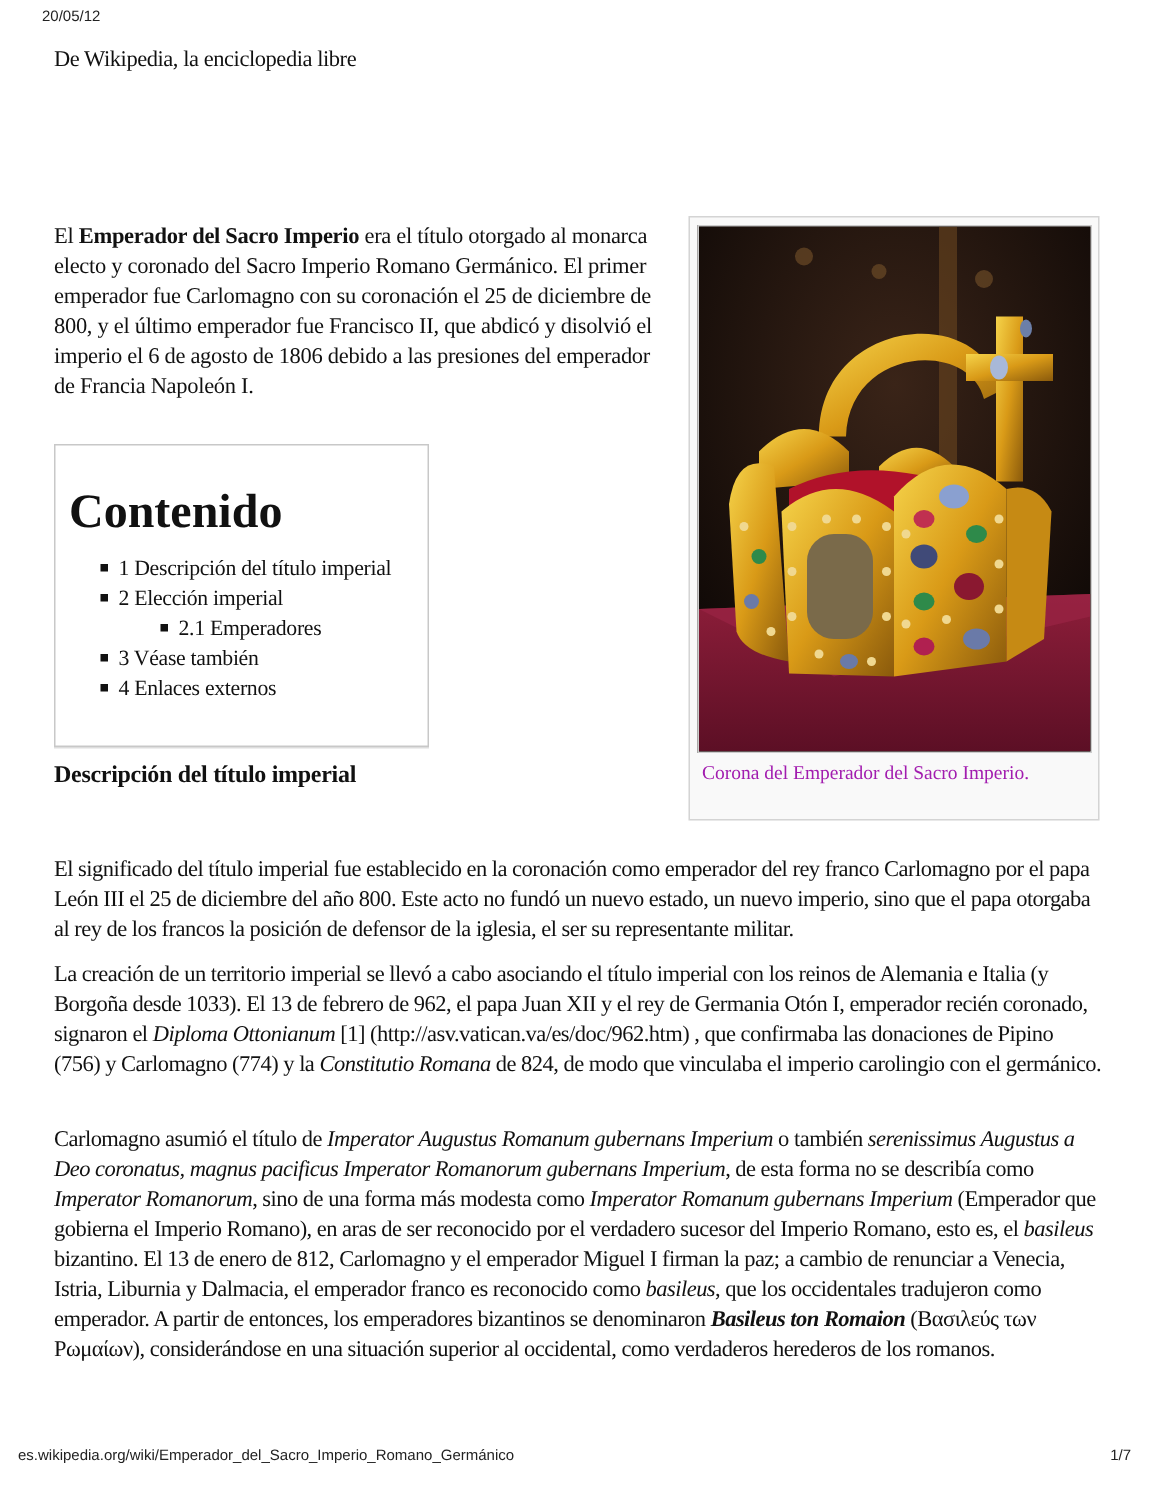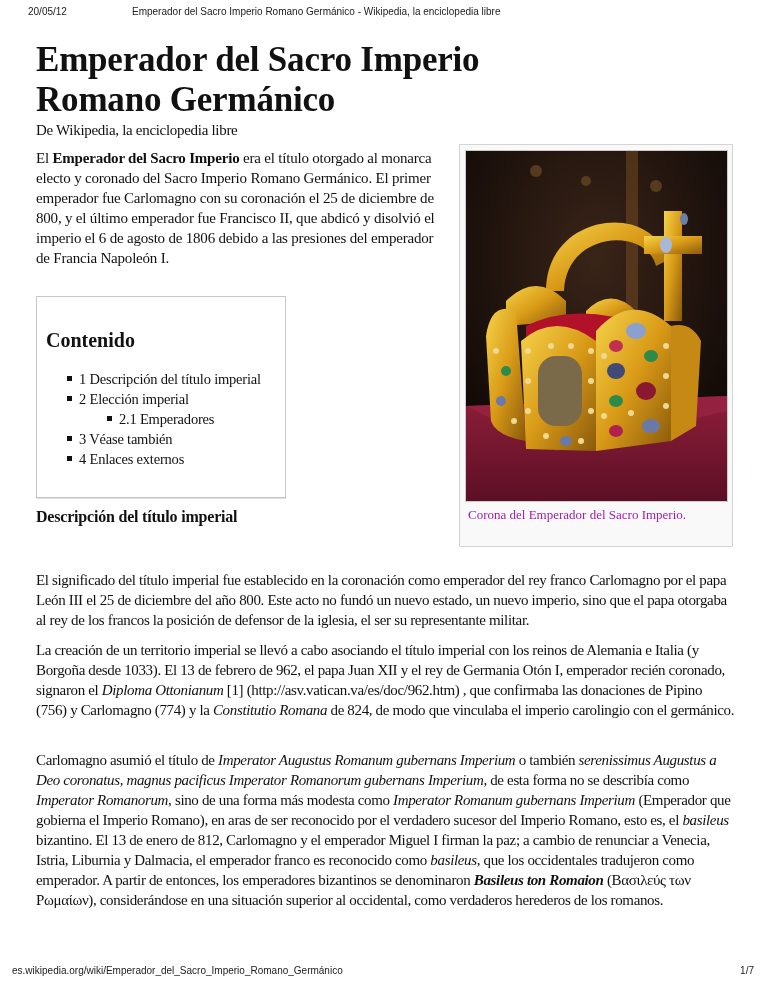--- a/index.html
+++ b/index.html
@@ -18,21 +18,21 @@
   h1.page-title { margin: 0; font-size: 35px; line-height: 40px; font-weight: bold;
          width: 560px; letter-spacing: -0.2px; padding-top: 10px; }
   .tagline { font-size: 15px; margin-top: 2px; letter-spacing: -0.3px; }
 
   .intro { position: absolute; left: 0; top: 118px; width: 410px; font-size: 15px;
          line-height: 20px; letter-spacing: -0.2px; }
   .intro b { font-weight: bold; }
 
   .toc { position: absolute; left: 0; top: 266px; width: 248px; height: 200px;
          border: 1px solid #c8c8c8; box-shadow: 0 1px 0 #ddd; background: #fff; }
-  .toc h2 { margin: 28px 0 0 9px; font-size: 20px; font-weight: bold; line-height: 30px; }
+  .toc h2 { margin: 28px 0 0 9px; font-size: 32px; font-weight: bold; line-height: 30px; }
   .toc ul { list-style: none; margin: 14px 0 0 0; padding: 0; font-size: 14.5px; line-height: 20px;
          letter-spacing: -0.2px; }
   .toc li { position: relative; padding-left: 42px; }
   .toc li.sub { padding-left: 82px; }
   .toc li .bullet { position: absolute; left: 30px; top: 7px; width: 5px; height: 5px; background: #111; }
   .toc li.sub .bullet { left: 70px; }
 
   .thumb { position: absolute; left: 423px; top: 114px; width: 272px; height: 401px;
          border: 1px solid #d4d4d4; background: #f9f9f9; }
   .thumb-inner { position: absolute; left: 5px; top: 5px; width: 261px; height: 350px;
@@ -47,25 +47,23 @@
   .p2 { top: 610px; }
   .p3 { top: 720px; }
   .p4 { top: 905px; }
   .para a { color: #111; text-decoration: none; }
 </style>
 </head>
 <body>
 
 <div class="print-header">
   <span class="date">20/05/12</span>
-  <span class="ptitle">Emperador del Sacro Imperio Romano Germánico - Wikipedia, la enciclopedia libre</span>
 </div>
 
 <div class="content">
-  <h1 class="page-title">Emperador del Sacro Imperio Romano Germánico</h1>
   <div class="tagline">De Wikipedia, la enciclopedia libre</div>
 
   <div class="intro"><span>El </span><b>Emperador del Sacro Imperio</b><span> era el título otorgado al monarca electo y coronado del Sacro Imperio Romano Germánico. El primer emperador fue Carlomagno con su coronación el 25 de diciembre de 800, y el último emperador fue Francisco II, que abdicó y disolvió el imperio el 6 de agosto de 1806 debido a las presiones del emperador de Francia Napoleón I.</span></div>
 
   <div class="toc">
     <h2>Contenido</h2>
     <ul>
       <li><span class="bullet"></span><span>1 Descripción del título imperial</span></li>
       <li><span class="bullet"></span><span>2 Elección imperial</span></li>
       <li class="sub"><span class="bullet"></span><span>2.1 Emperadores</span></li>

